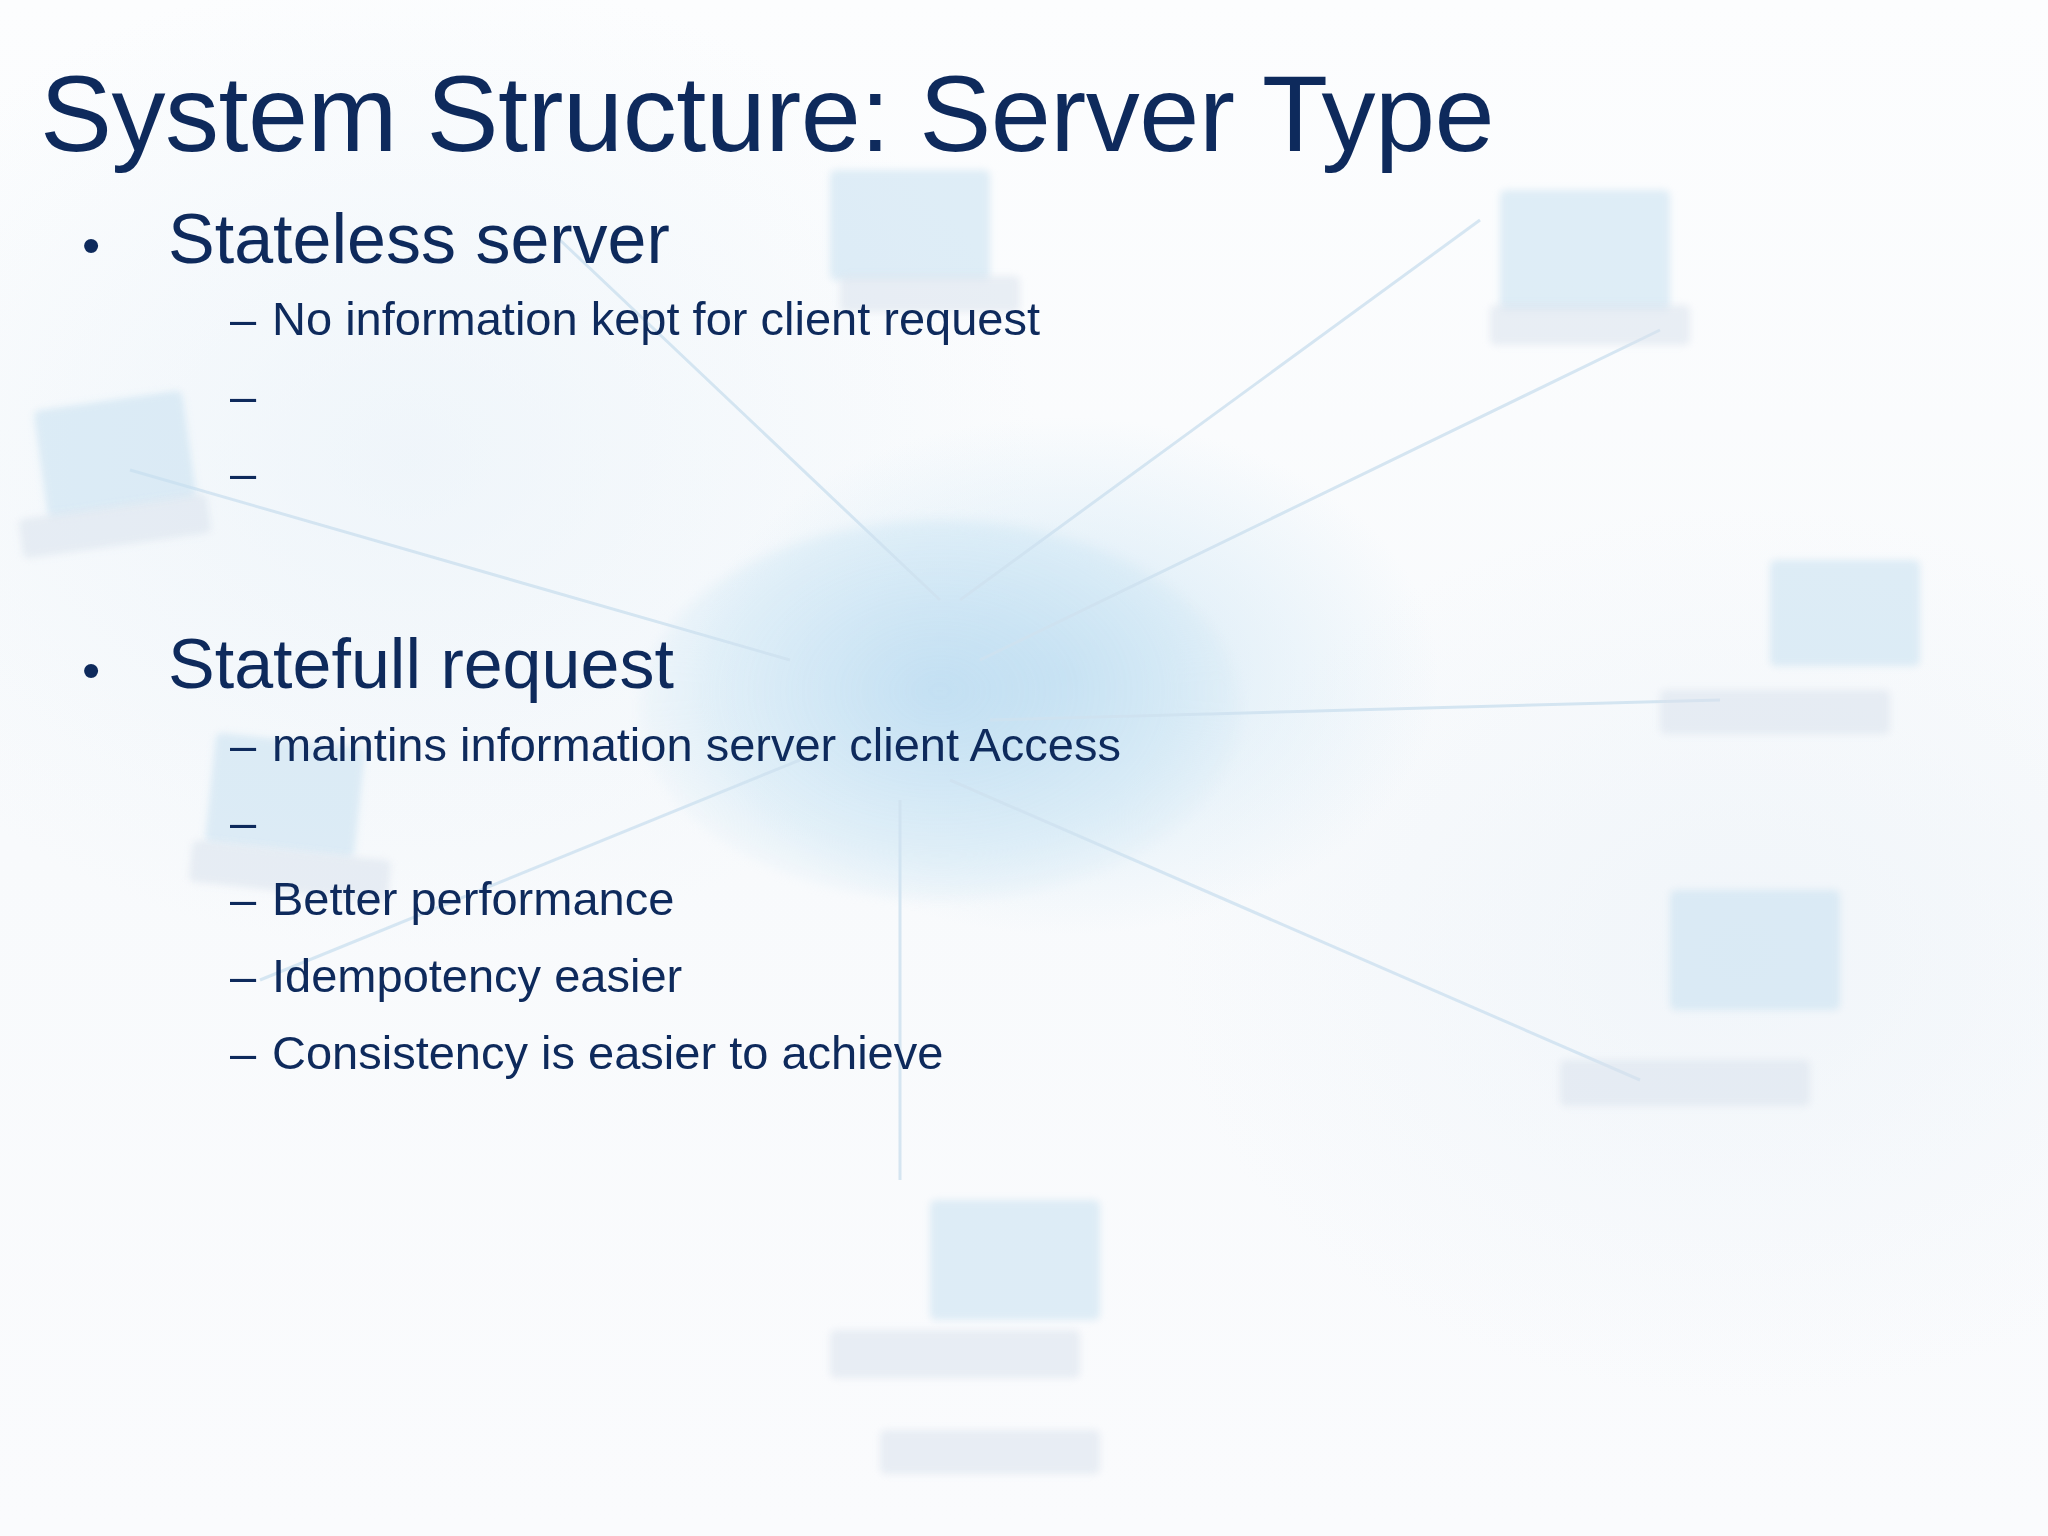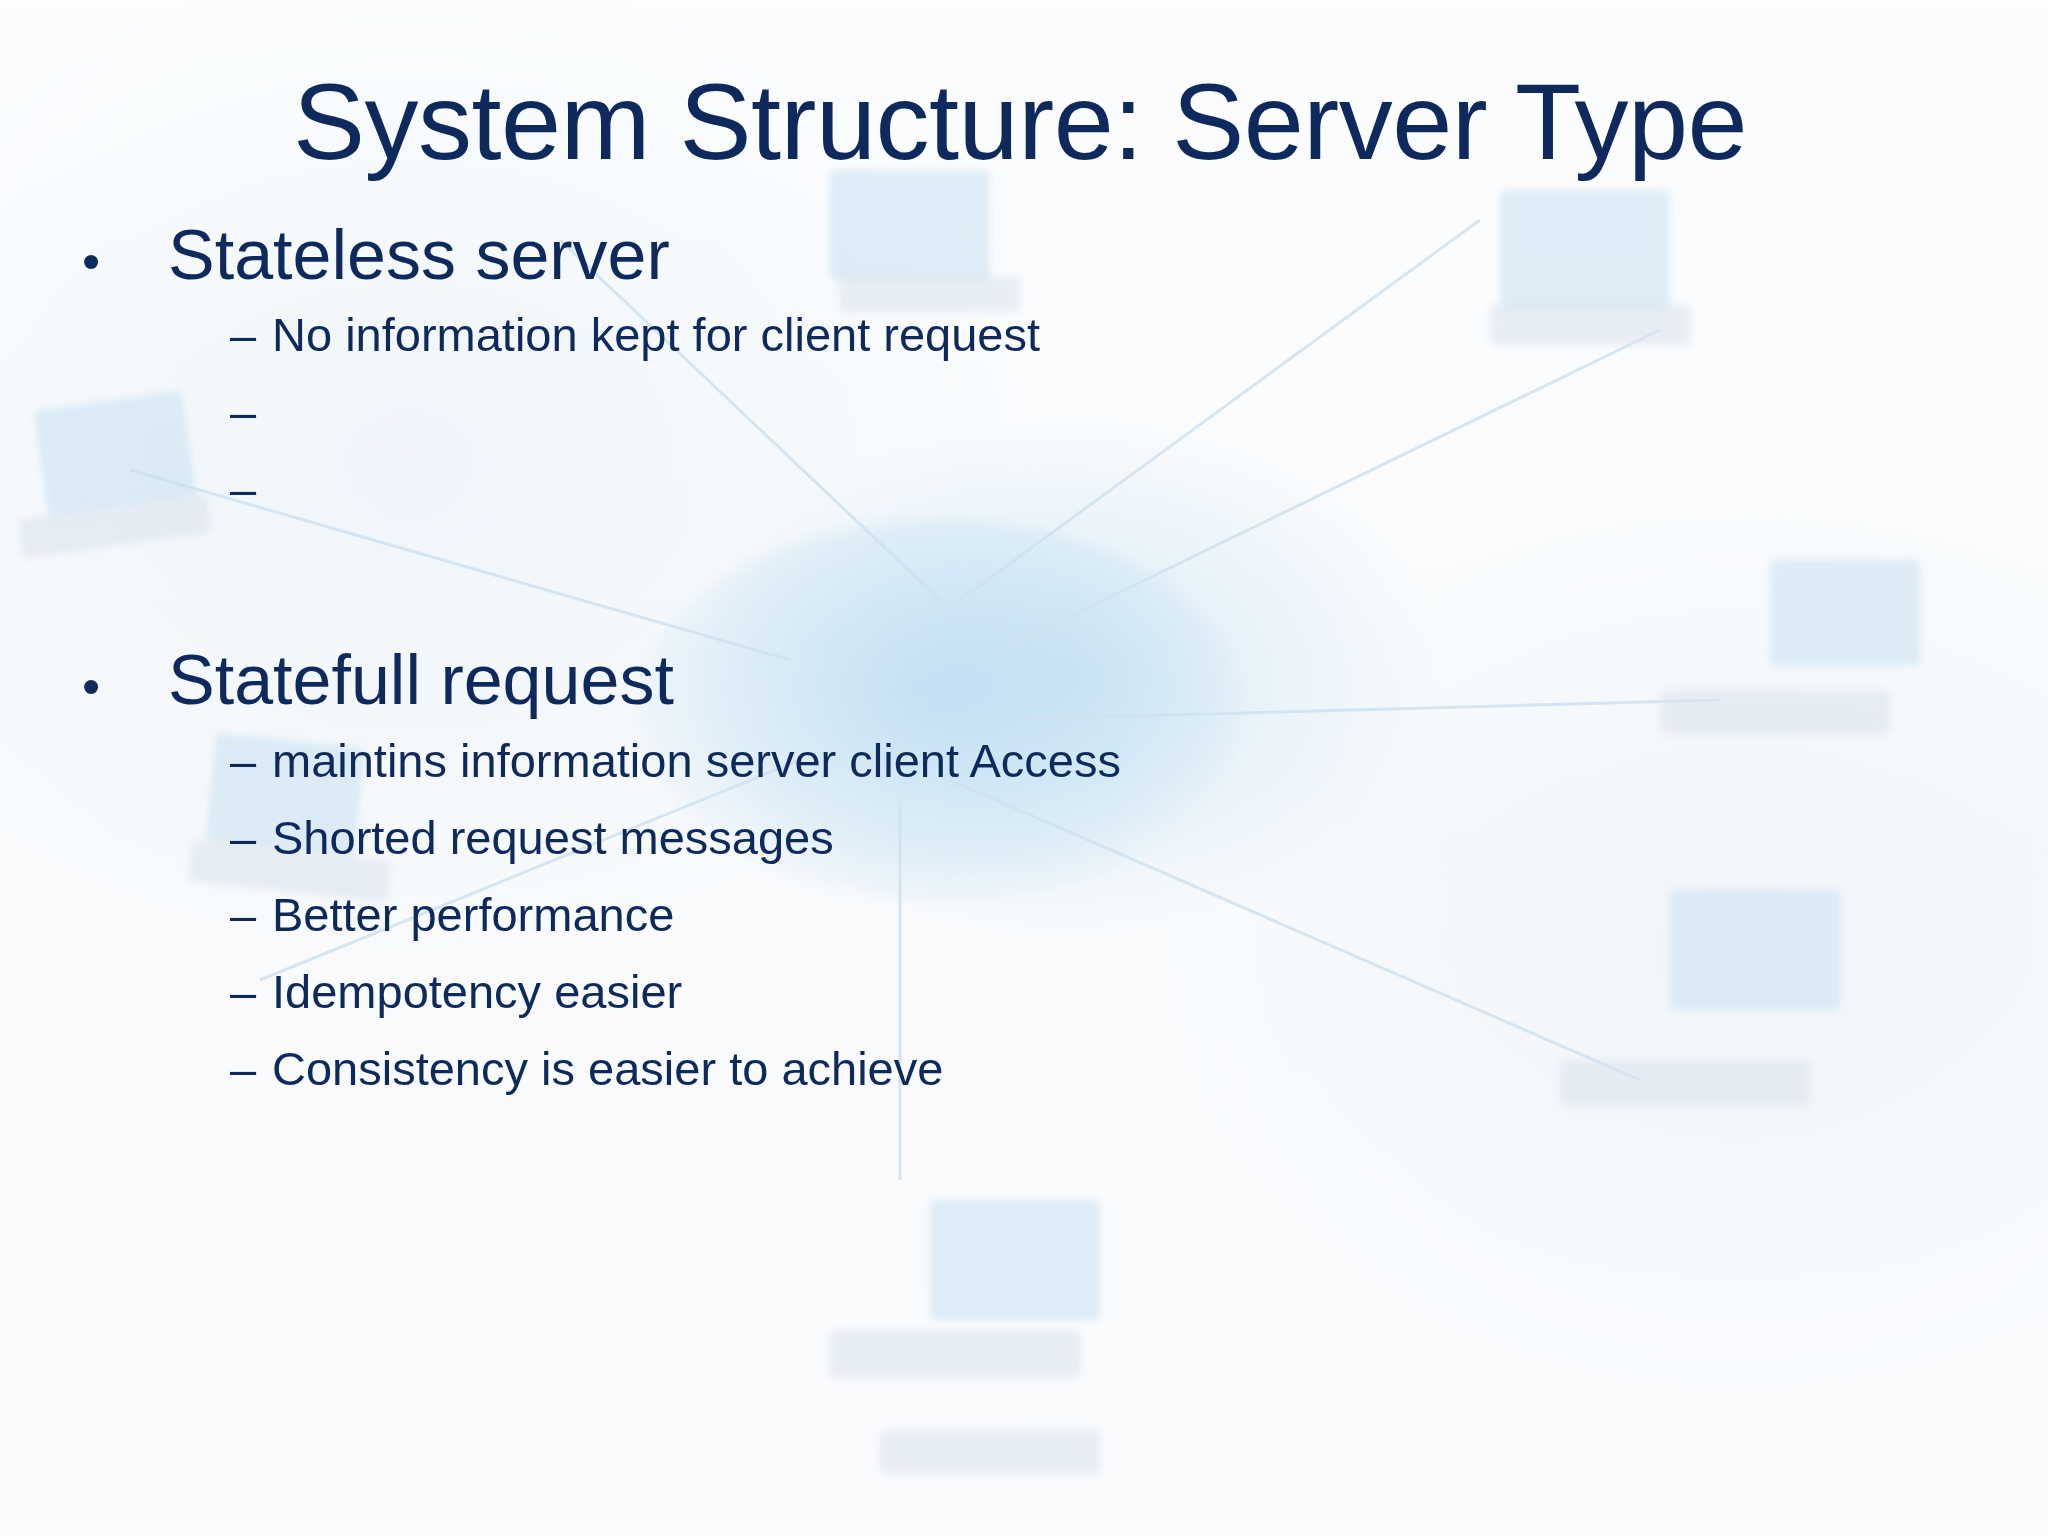--- a/index.html
+++ b/index.html
@@ -52,23 +52,22 @@
     background: rgba(216,226,236,0.55);
     border-radius: 6px;
     filter: blur(3.5px);
   }
   .ws.screen { background: rgba(199,224,240,0.55); }
 
   
   .title {
     position: relative;
     z-index: 3;
-    margin: 16px;
+    margin: 8px;
     padding: 48px 40px 0 32px;
-    text-align: center;
     font-size: 108px;
     line-height: 1.08;
     font-weight: 400;
     color: #0e2a5c;
     letter-spacing: -0.5px;
   }
 
   .body {
     position: relative;
     z-index: 3;
@@ -189,21 +188,20 @@
         <span class="marker">•</span>
         <span class="txt">Statefull request</span>
       </div>
       <div class="sublist">
         <div class="lvl2">
           <span class="marker">–</span>
           <span class="txt">maintins information server client Access</span>
         </div>
         <div class="lvl2">
           <span class="marker">–</span>
-          <span class="txt">Shorted request messages</span>
         </div>
         <div class="lvl2">
           <span class="marker">–</span>
           <span class="txt">Better performance</span>
         </div>
         <div class="lvl2">
           <span class="marker">–</span>
           <span class="txt">Idempotency easier</span>
         </div>
         <div class="lvl2">

